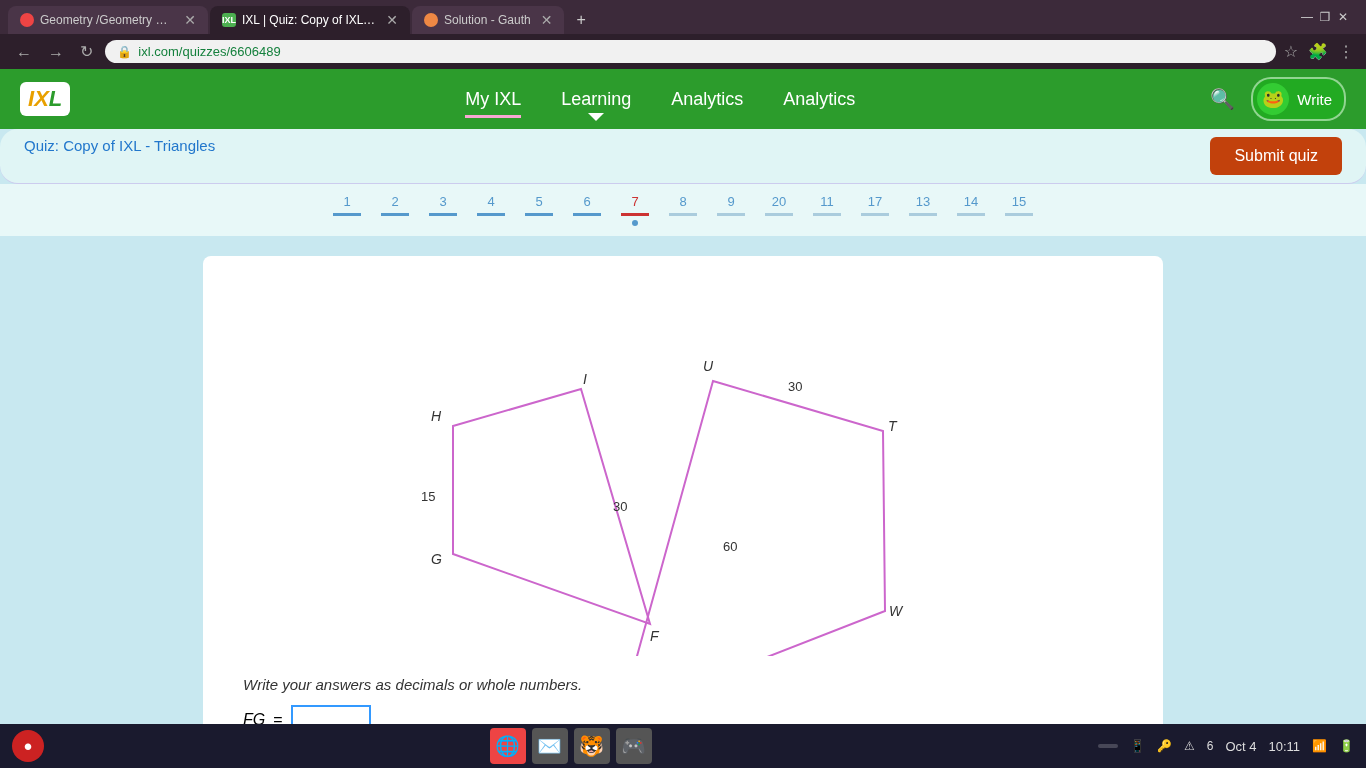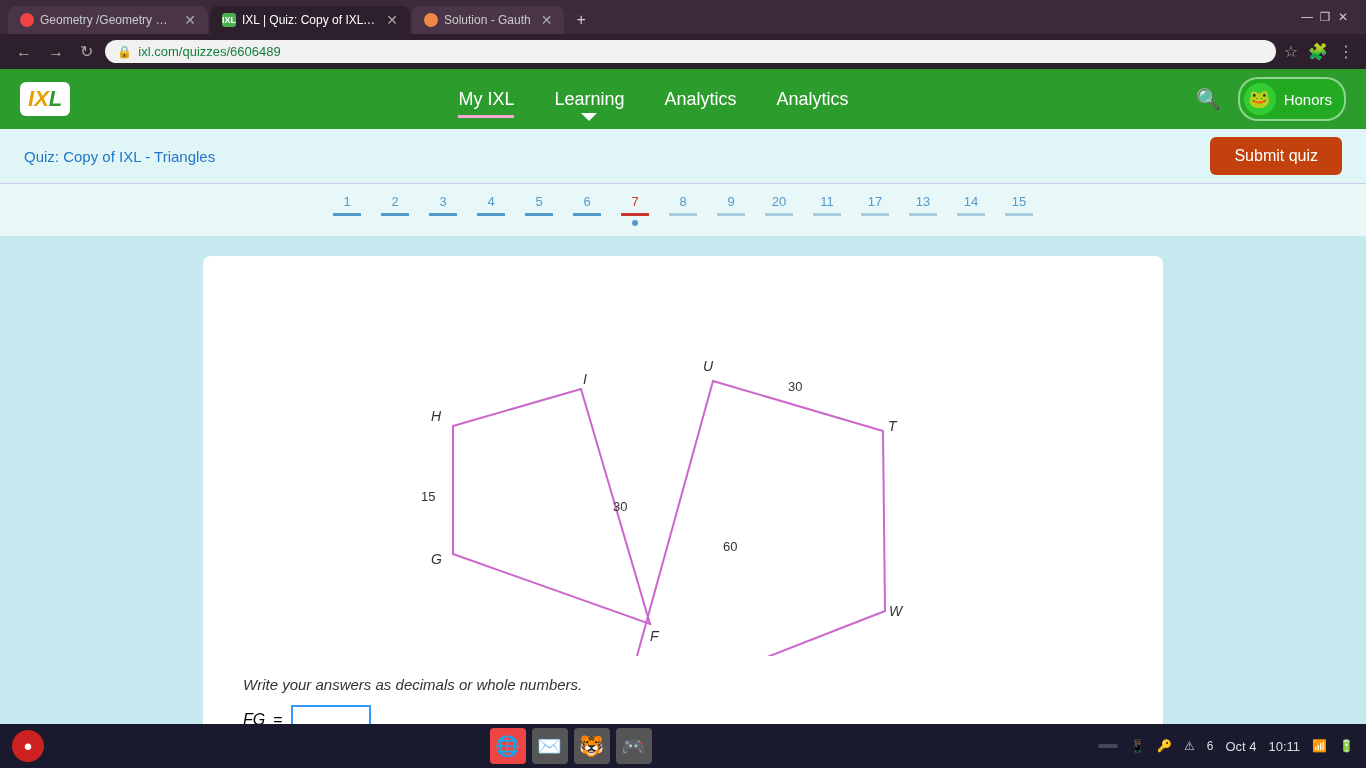--- a/index.html
+++ b/index.html
@@ -33,21 +33,21 @@
     .nav-links { display: flex; gap: 40px; flex: 1; justify-content: center; }
     .nav-link { color: white; text-decoration: none; font-size: 18px; font-weight: 400; cursor: pointer; padding: 8px 0; position: relative; }
     .nav-link.my-ixl { border-bottom: 3px solid #f9a8d4; padding-bottom: 5px; }
     .nav-link.learning::after { content: ''; position: absolute; bottom: -3px; left: 50%; transform: translateX(-50%); width: 0; height: 0; border-left: 8px solid transparent; border-right: 8px solid transparent; border-top: 8px solid white; }
     .nav-right { display: flex; align-items: center; gap: 16px; }
     .search-icon { color: white; font-size: 20px; cursor: pointer; }
     .user-name { color: white; font-size: 15px; font-weight: 500; }
     .user-pill { display: flex; align-items: center; gap: 8px; background: #22aa22; border: 2px solid rgba(255,255,255,0.5); border-radius: 20px; padding: 4px 12px 4px 4px; cursor: pointer; }
 
     
-    .quiz-bar { background: #e0f5f5; display: flex; align-items: center; justify-content: space-between; padding: 8px 24px; border-bottom: 1px solid #cce; }
+    .quiz-bar { background: #e0f5f5; display: flex; align-items: flex-start; justify-content: space-between; padding: 8px 24px; border-bottom: 1px solid #cce; border-radius: 18px; }
     .quiz-title { color: #2277cc; font-size: 15px; text-decoration: none; }
     .submit-btn { background: #c2410c; color: white; border: none; border-radius: 6px; padding: 10px 24px; font-size: 16px; font-weight: 500; cursor: pointer; }
 
     
     .question-numbers { display: flex; justify-content: center; gap: 20px; padding: 10px 0; background: #e8f8f8; }
     .q-num { display: flex; flex-direction: column; align-items: center; gap: 4px; cursor: pointer; }
     .q-num span { font-size: 13px; color: #5599cc; }
     .q-num-bar { height: 3px; width: 28px; }
     .q-num-bar.completed { background: #5599cc; }
     .q-num-bar.empty { background: #aaccdd; }
@@ -143,21 +143,21 @@
     <a class="nav-link">Analytics</a>
     <a class="nav-link">Analytics</a>
   </div>
 
   <div class="nav-right">
     <span class="search-icon">🔍</span>
     <div class="user-pill">
       <div style="width:32px;height:32px;border-radius:50%;background:#33cc33;display:flex;align-items:center;justify-content:center;overflow:hidden;">
         <span style="font-size:18px;">🐸</span>
       </div>
-      <span class="user-name">Honors</span>
+      <span class="user-name">Write</span>
     </div>
   </div>
 </div>
 
 <div class="quiz-bar">
   <a class="quiz-title">Quiz: Copy of IXL - Triangles</a>
   <button class="submit-btn">Submit quiz</button>
 </div>
 
 <div class="question-numbers">

